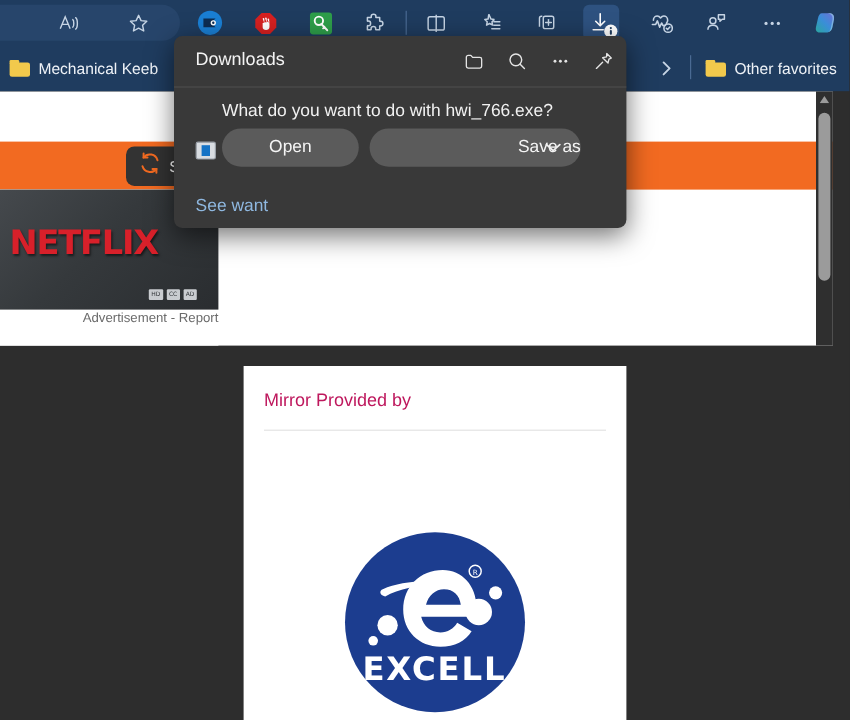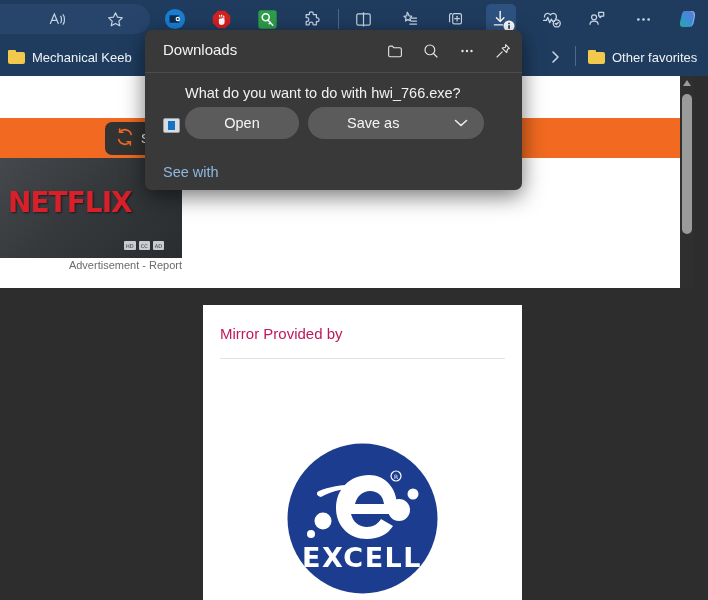--- a/index.html
+++ b/index.html
@@ -200,21 +200,21 @@
     color:#f5f5f5; font-size:14.5px;
     font-family:"Liberation Sans", sans-serif;
     cursor:pointer;
   }
   #open-button { left:40px; width:114px; }
   #save-as-button {
     left:163px; width:176px;
     display:flex; align-items:center; justify-content:center;
     position:absolute; gap:0;
   }
-  #save-as-label { position:absolute; left:0; right:0; text-align:left;margin-left:39px; }
+  #save-as-label { position:absolute; left:0; right:0; text-align:right; }
   #save-as-chevron {
     position:absolute; right:16px; top:50%; transform:translateY(-50%);
     display:flex; align-items:center;
   }
   #see-more-link {
     position:absolute; left:18px; top:134px;
     color:#8fb8e0; font-size:14.5px; text-decoration:none;
   }
 </style>
 </head>
@@ -467,14 +467,14 @@
 
   <div class="dl-button" id="save-as-button">
     <span id="save-as-label">Save as</span>
     <span id="save-as-chevron">
       <svg width="14" height="9" viewBox="0 0 14 9" fill="none" stroke="#f0f0f0" stroke-width="1.5" stroke-linecap="round" stroke-linejoin="round">
         <path d="M1.5 2 L7 7 L12.5 2"></path>
       </svg>
     </span>
   </div>
 
-  <a id="see-more-link" href="#">See with</a>
+  <a id="see-more-link" href="#">See want</a>
 </div>
 
 </body></html>

